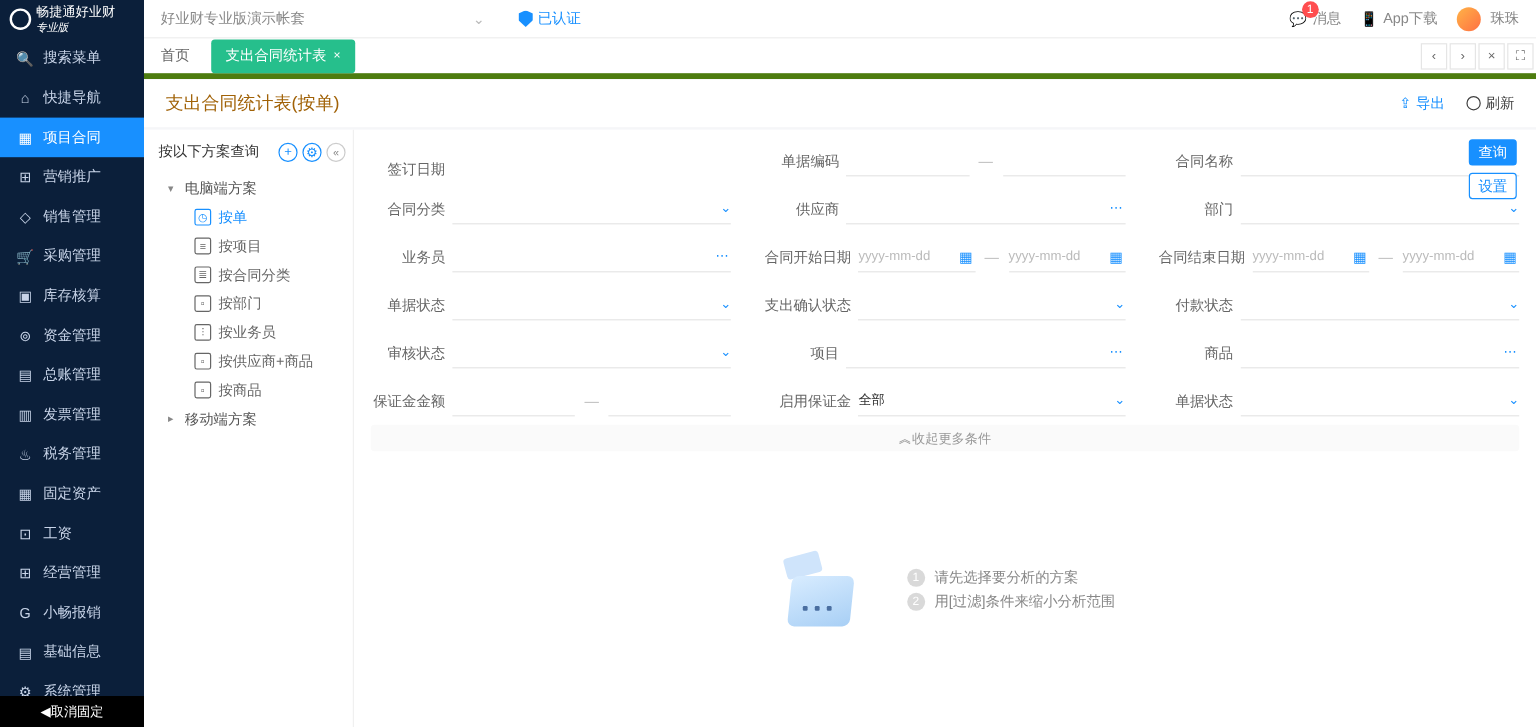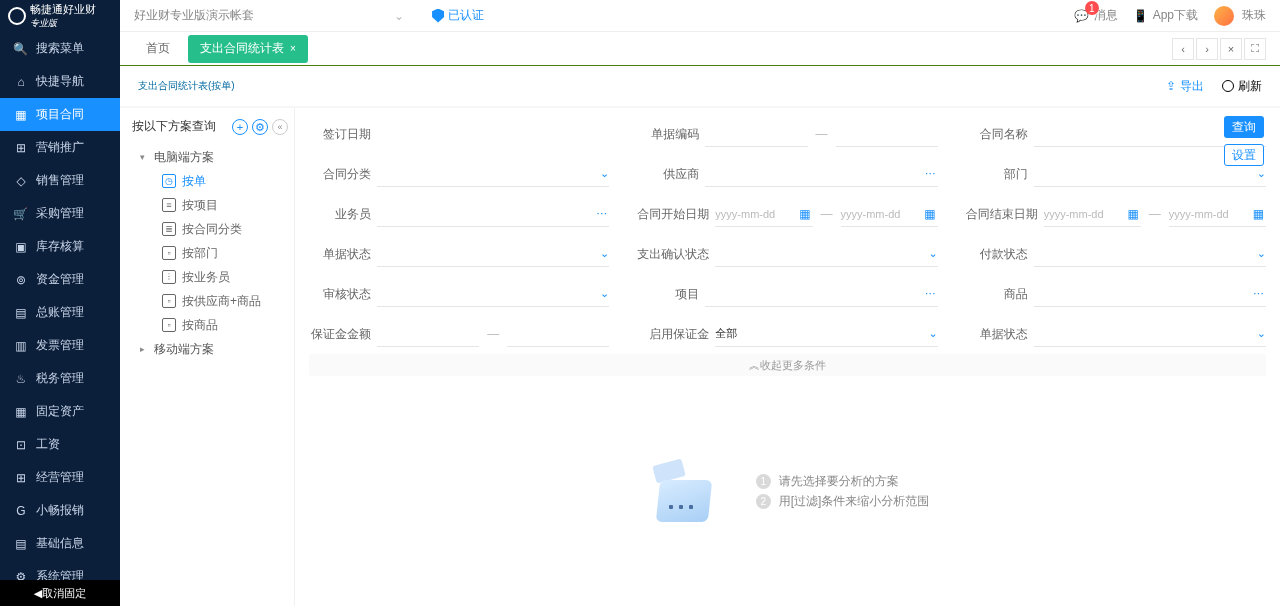--- a/index.html
+++ b/index.html
@@ -24,36 +24,36 @@
     .topbar .acct { display: flex; align-items: center; }
     .chev { margin-left: 140px; color: #bbb; }
     .verified { margin-left: 28px; color: #1890ff; display: flex; align-items: center; }
     .shield-icon { width: 12px; height: 14px; background: #1890ff; clip-path: polygon(50% 0, 100% 20%, 100% 60%, 50% 100%, 0 60%, 0 20%); margin-right: 4px; }
     .top-right { margin-left: auto; display: flex; align-items: center; gap: 16px; }
     .msg { position: relative; display: flex; align-items: center; gap: 4px; }
     .badge { position: absolute; top: -6px; left: 10px; background: #ff4d4f; color: #fff; border-radius: 8px; min-width: 14px; height: 14px; font-size: 10px; display: flex; align-items: center; justify-content: center; padding: 0 3px; }
     .avatar { width: 20px; height: 20px; border-radius: 50%; background: linear-gradient(135deg,#ffb347,#ff7043); margin-right: 4px; }
     
     
-    .tabsrow { height: 34px; display: flex; align-items: center; padding: 0 14px; border-bottom: 1px solid #4d7c0f; }
+    .tabsrow { height: 34px; display: flex; align-items: center; padding: 0 2px; border-bottom: 5px solid #4d7c0f; }
     .tab { height: 28px; display: flex; align-items: center; padding: 0 12px; font-size: 12px; cursor: pointer; border-radius: 3px; margin-right: 6px; }
     .tab.home { color: #666; }
     .tab.active { background: #26bf8c; color: #fff; }
     .tab .x { margin-left: 6px; font-size: 10px; }
     .tabctl { margin-left: auto; display: flex; gap: 2px; }
     .tctl-btn { width: 22px; height: 22px; border: 1px solid #e5e5e5; display: flex; align-items: center; justify-content: center; font-size: 11px; color: #666; cursor: pointer; }
     
     
     .content { flex: 1; display: flex; flex-direction: column; background: #f5f6f8; overflow: hidden; }
     
     .page-head { height: 40px; display: flex; align-items: center; padding: 0 18px; background: #fff; margin-bottom: 2px; }
-    .page-title { font-size: 10px; color: #0369a1; }
+    .page-title { font-size: 15px; color: #a16207; }
     .head-actions { margin-left: auto; display: flex; align-items: center; gap: 18px; font-size: 12px; }
     .export-link { color: #1890ff; display: flex; align-items: center; gap: 4px; cursor: pointer; }
-    .refresh-link { color: #000000; display: flex; align-items: center; gap: 4px; cursor: pointer; }
+    .refresh-link { color: #404040; display: flex; align-items: center; gap: 4px; cursor: pointer; }
     .circ-icon { width: 12px; height: 12px; border: 1.5px solid currentColor; border-radius: 50%; position: relative; }
     
     .body-row { flex: 1; display: flex; background: #fff; overflow: hidden; }
     
     
     .filter-panel { width: 175px; border-right: 1px solid #f0f0f0; padding: 10px 6px 10px 12px; }
     .fp-head { display: flex; align-items: flex-end; margin-bottom: 10px; }
     .fp-title { font-size: 12px; color: #333; }
     .fp-icons { margin-left: auto; display: flex; gap: 4px; }
     .fp-circ { width: 16px; height: 16px; border: 1px solid #1890ff; border-radius: 50%; display: flex; align-items: center; justify-content: center; font-size: 11px; color: #1890ff; }
@@ -305,21 +305,21 @@
       </div>
 
       <div class="form-area">
         <div class="action-col">
           <button class="btn-q">查询</button>
           <button class="btn-s">设置</button>
         </div>
 
         <div class="form-grid">
 
-          <div class="field" style="align-items:center">
+          <div class="field" style="align-items:flex-end">
             <div class="flabel">签订日期</div>
           </div>
           <div class="field">
             <div class="flabel">单据编码</div>
             <div class="fcontrol range-pair">
               <input class="underline-inp" style="">
               <span class="dash">—</span>
               <input class="underline-inp" style="">
             </div>
           </div>

